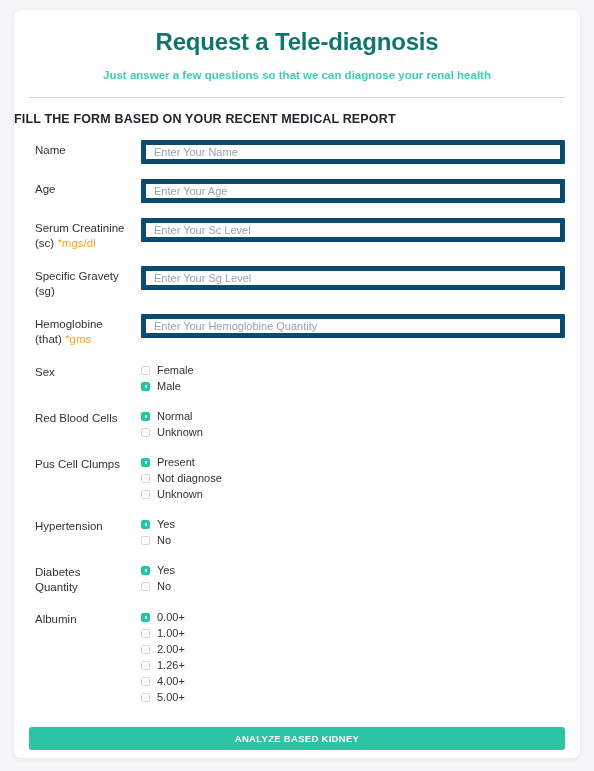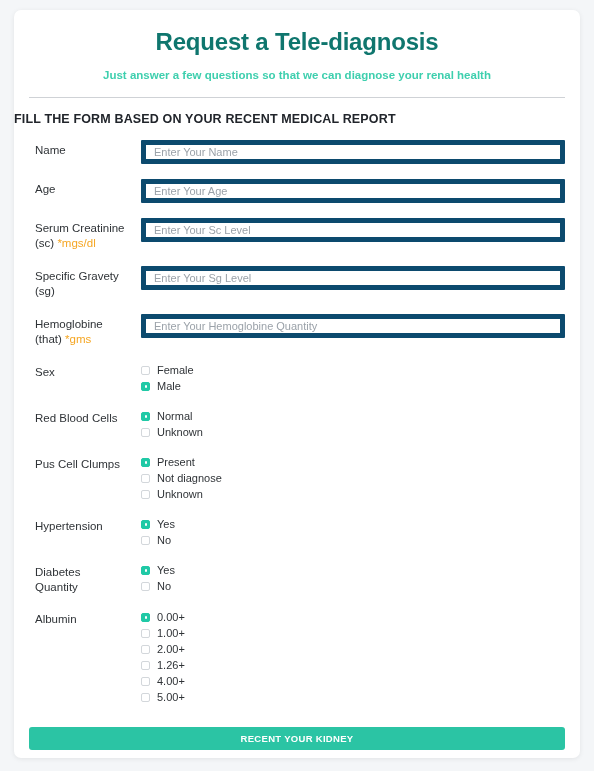--- a/index.html
+++ b/index.html
@@ -323,17 +323,17 @@
                 <span class="box"></span>
                 <span class="opt-label">5.00+</span>
               </div>
             </div>
           </div>
         </div>
 
     </div>
 
     <div class="submit-wrap">
-      <button class="submit">RECENT YOUR KIDNEY</button>
+      <button class="submit">ANALYZE BASED KIDNEY</button>
     </div>
 
   </div>
 </div>
 
 </body></html>

